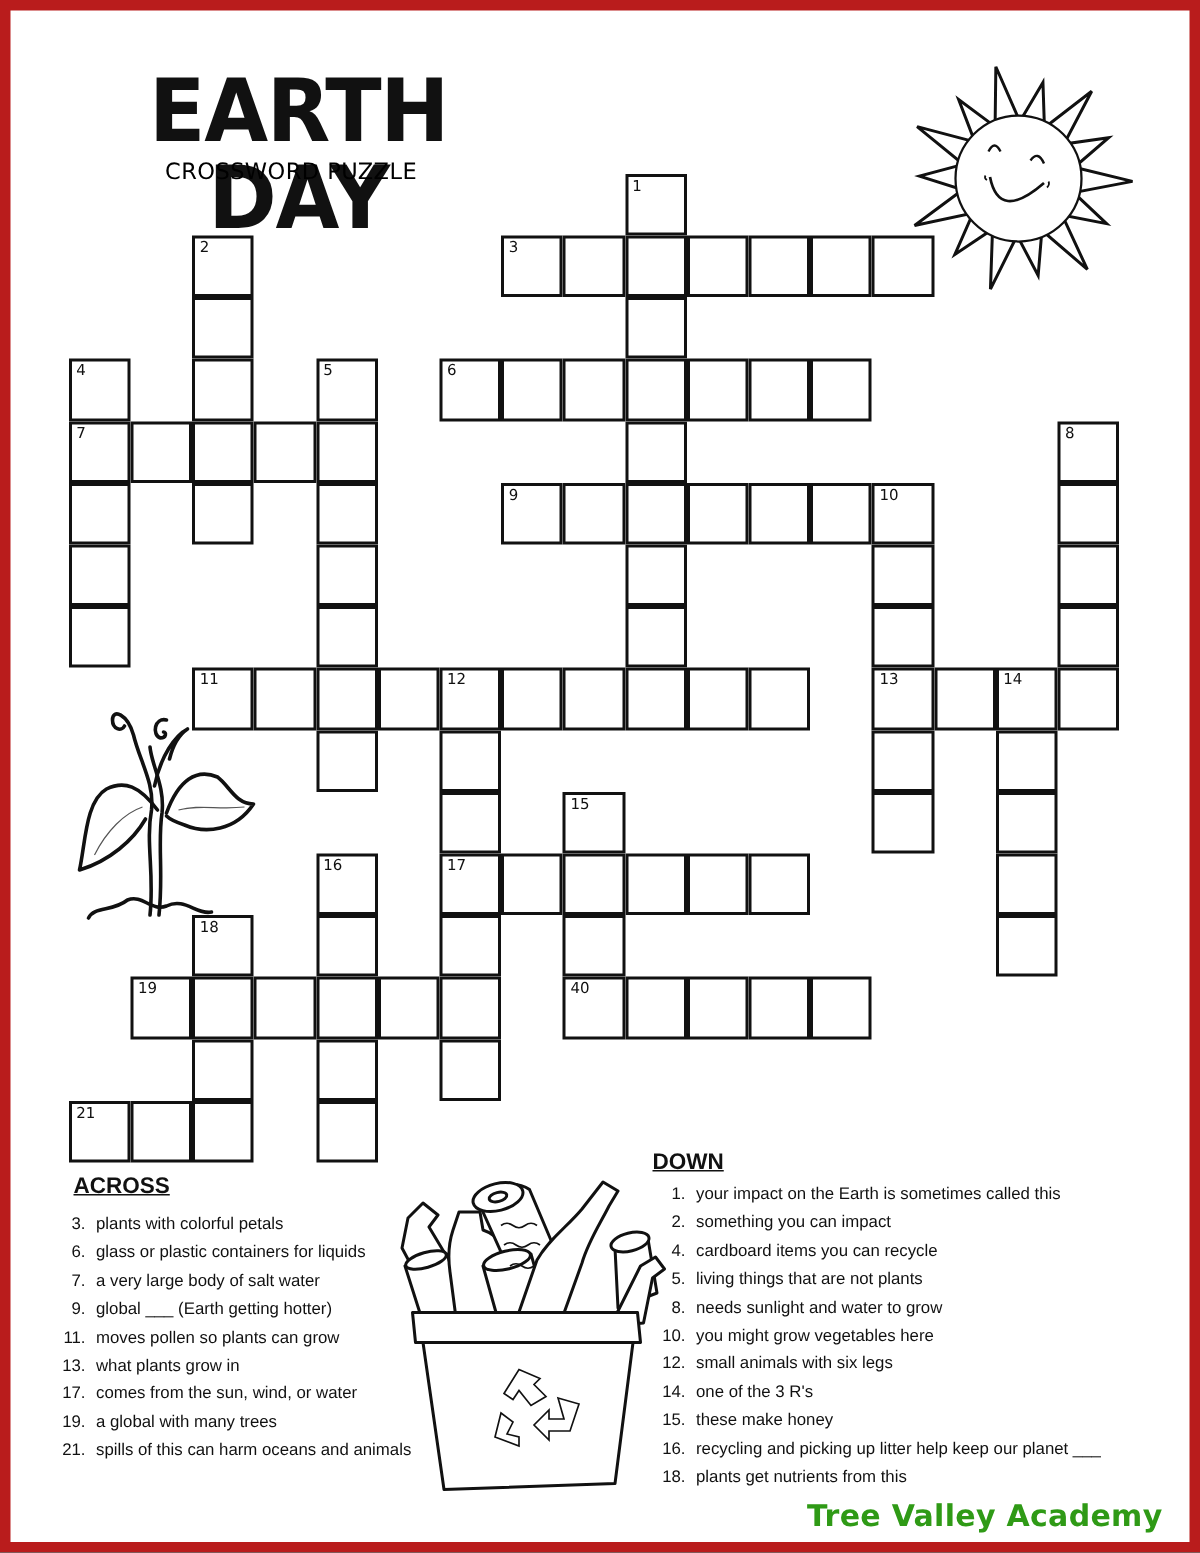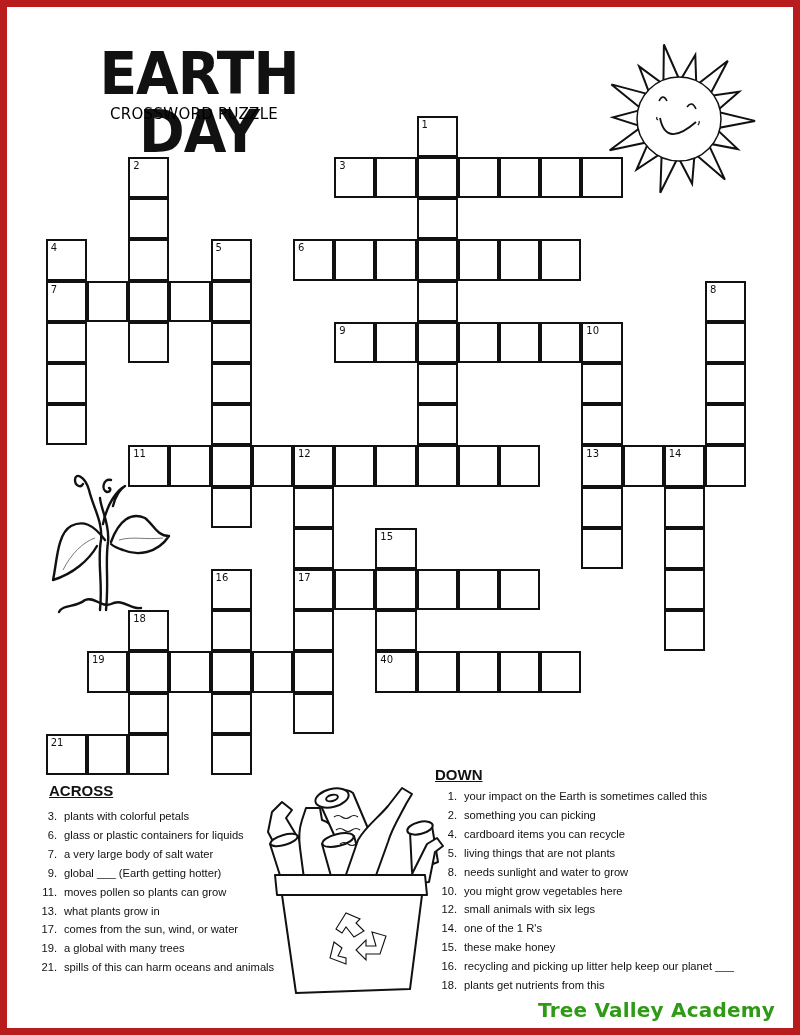--- a/index.html
+++ b/index.html
@@ -271,26 +271,26 @@
 
       <path d="M74,147 l10,-16 l14,6 l-4,4 l8,8 l-10,6 l-8,-10 l-4,6 z"></path>
       <path d="M110,150 l14,4 l-6,18 l-14,0 l0,6 l-10,-10 l10,-10 l0,6 l10,0 z"></path>
       <path d="M72,160 l-4,16 l16,6 l0,-6 l-8,-2 l4,-8 z"></path>
     </g>
   </svg>
 
   <div class="clues-title" style="left:428px; top:759px;">DOWN</div>
   <div class="clue-list" id="down-list" style="left:428px; top:780px;">
       <div class="clue"><span class="n">1.</span><span>your impact on the Earth is sometimes called this</span></div>
-      <div class="clue"><span class="n">2.</span><span>something you can picking</span></div>
+      <div class="clue"><span class="n">2.</span><span>something you can impact</span></div>
       <div class="clue"><span class="n">4.</span><span>cardboard items you can recycle</span></div>
       <div class="clue"><span class="n">5.</span><span>living things that are not plants</span></div>
       <div class="clue"><span class="n">8.</span><span>needs sunlight and water to grow</span></div>
       <div class="clue"><span class="n">10.</span><span>you might grow vegetables here</span></div>
       <div class="clue"><span class="n">12.</span><span>small animals with six legs</span></div>
-      <div class="clue"><span class="n">14.</span><span>one of the 1 R's</span></div>
+      <div class="clue"><span class="n">14.</span><span>one of the 3 R's</span></div>
       <div class="clue"><span class="n">15.</span><span>these make honey</span></div>
       <div class="clue"><span class="n">16.</span><span>recycling and picking up litter help keep our planet  ___</span></div>
       <div class="clue"><span class="n">18.</span><span>plants get nutrients from this</span></div>
     </div>
 
   <div class="brand">Tree Valley Academy</div>
 </div>
 
 </body></html>

